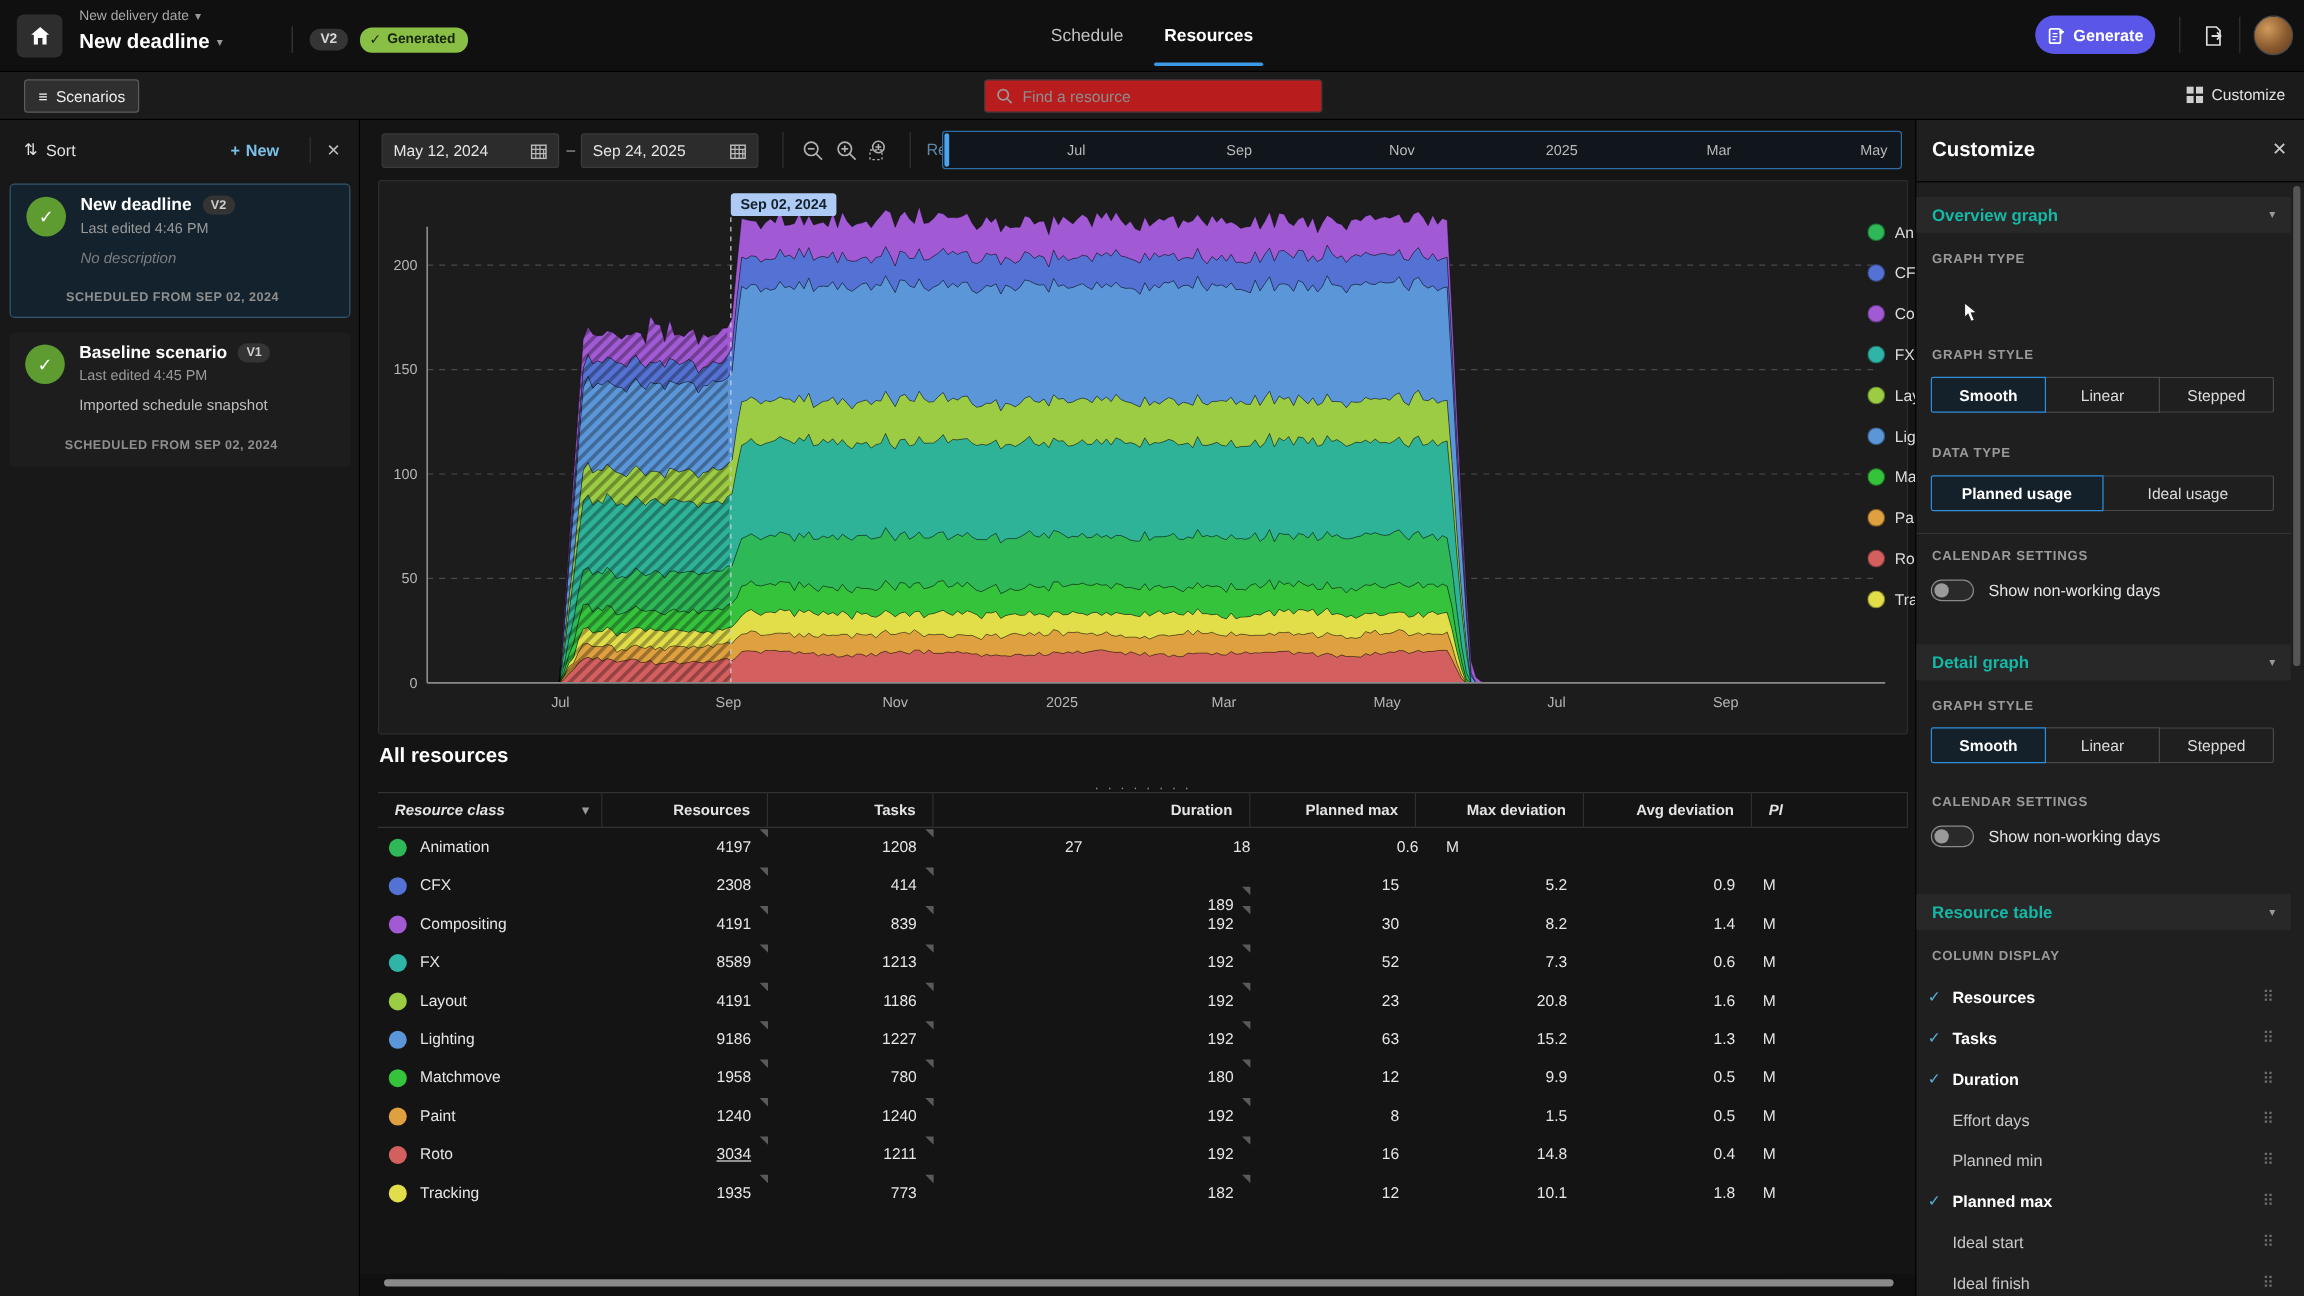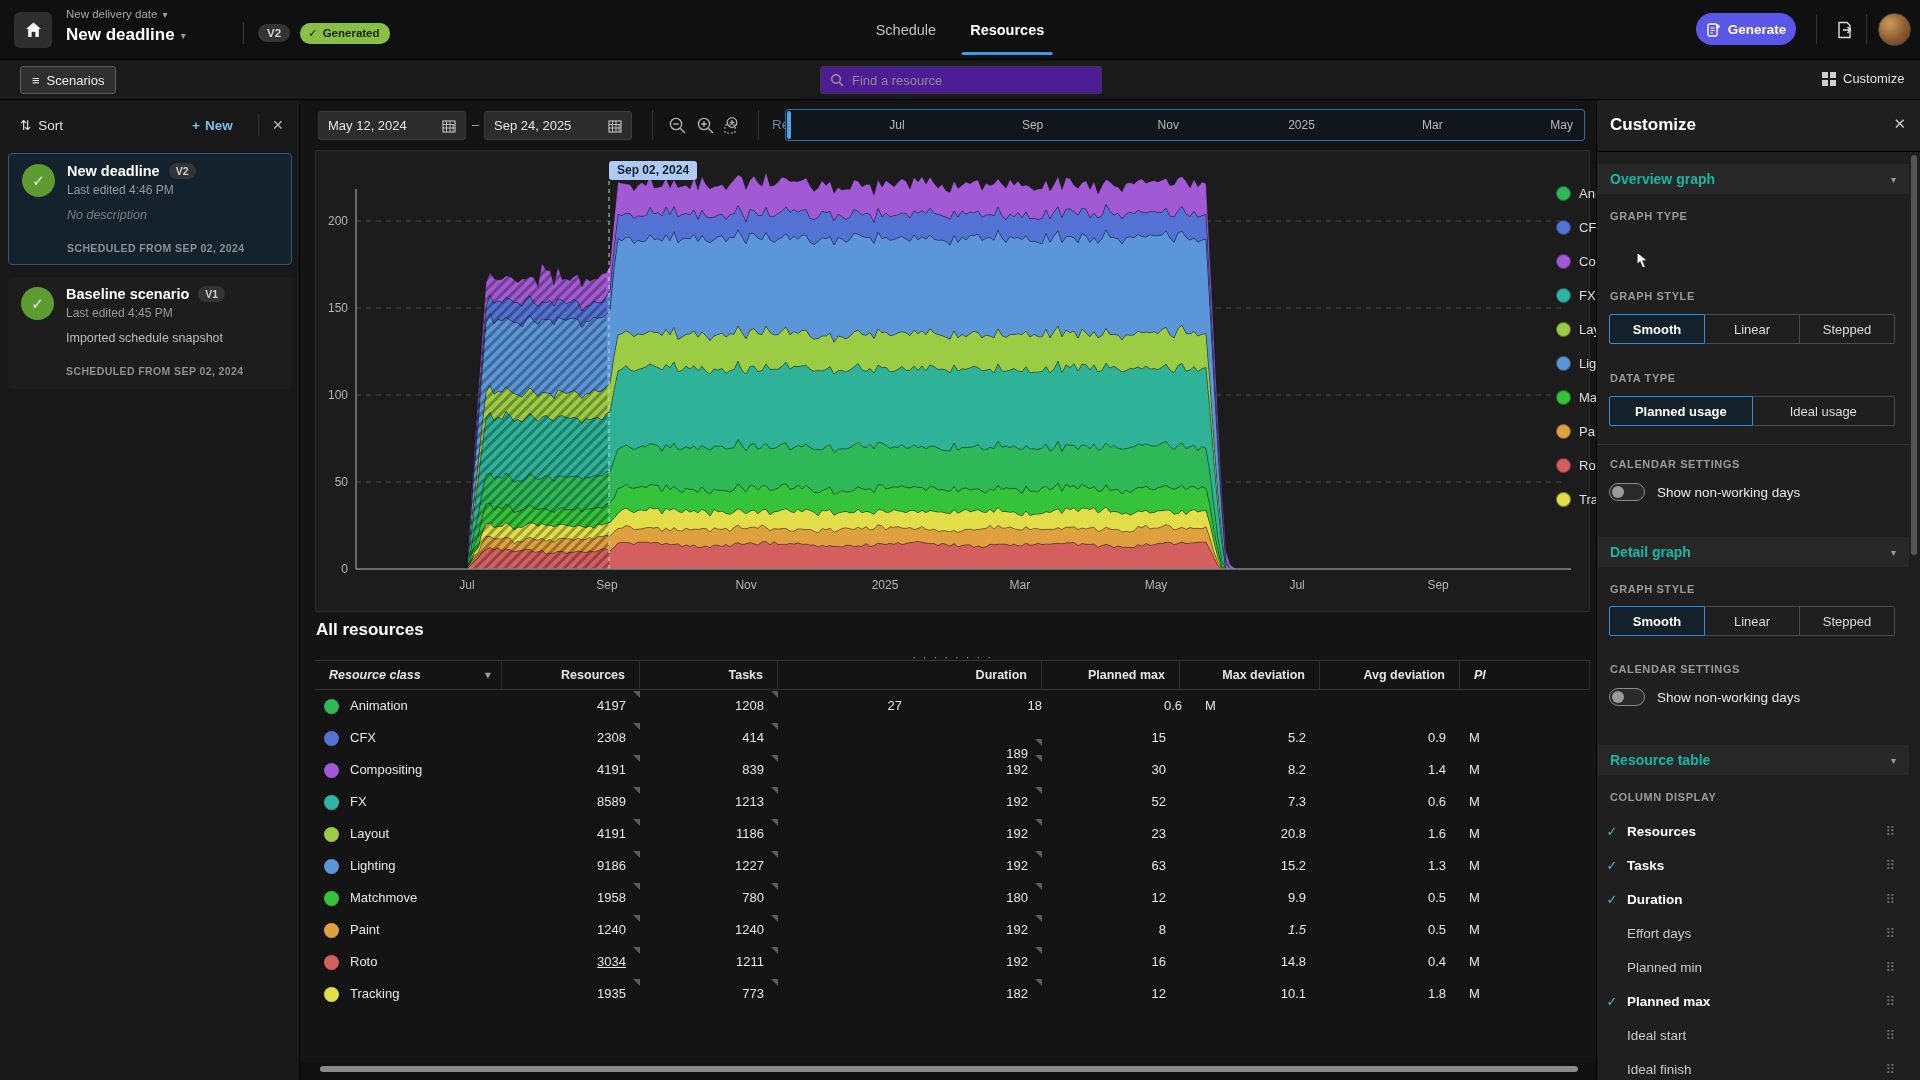--- a/index.html
+++ b/index.html
@@ -23,41 +23,41 @@
   .tab.active::after { content:""; position:absolute; left:-8px; right:-8px; bottom:5px; height:3px; background:#3b99e6; border-radius:2px; }
   .gen-btn { position:absolute; left:1696px; top:13px; width:100px; height:32px; background:#5a57e8; border:none; border-radius:16px; color:#fff; font-size:13.5px; font-weight:bold; display:flex; align-items:center; justify-content:center; gap:7px; cursor:pointer; font-family:inherit; }
   .top-div2 { position:absolute; left:1816px; top:14px; width:1px; height:30px; background:#333; }
   .export-btn { position:absolute; left:1830px; top:16px; width:30px; height:28px; display:flex; align-items:center; justify-content:center; cursor:pointer; }
   .top-div3 { position:absolute; left:1866px; top:14px; width:1px; height:30px; background:#333; }
   .avatar { position:absolute; left:1878px; top:13px; width:33px; height:33px; border-radius:50%; background:radial-gradient(circle at 35% 32%, #d09a5a, #8a5a30 55%, #5e3a1c); border:1px solid #4a4a4a; cursor:pointer; }
 
   
   .subheader { position:absolute; left:0; top:60px; width:1920px; height:40px; background:#1b1b1b; border-bottom:1px solid #000; }
   .scenarios-btn { position:absolute; left:20px; top:6px; height:28px; background:#2f2f2f; border:1px solid #5c5c5c; border-radius:3px; color:#ececec; font-size:13px; display:flex; align-items:center; gap:7px; padding:0 11px; cursor:pointer; font-family:inherit; }
-  .search-box { position:absolute; left:820px; top:6px; width:282px; height:28px; background:#4c1d95; border:1px solid #3a3a3a; border-radius:3px; display:flex; align-items:center; gap:8px; padding:0 9px; }
+  .search-box { position:absolute; left:820px; top:6px; width:282px; height:28px; background:#b91c1c; border:1px solid #3a3a3a; border-radius:3px; display:flex; align-items:center; gap:8px; padding:0 9px; }
   .search-box input { background:transparent; border:none; outline:none; color:#ddd; font-size:13px; width:230px; font-family:inherit; }
   .search-box input::placeholder { color:#8d8d8d; }
   .customize-launch { position:absolute; left:1822px; top:11px; display:flex; align-items:center; gap:7px; font-size:13px; color:#e2e2e2; cursor:pointer; }
 
   
   .sidebar { position:absolute; left:0; top:100px; width:300px; height:980px; background:#181818; border-right:1px solid #000; }
   .sort-row { position:absolute; left:0; top:10px; width:300px; height:30px; display:flex; align-items:center; }
   .sort-lbl { margin-left:20px; font-size:13.5px; color:#e0e0e0; display:flex; gap:7px; align-items:center; cursor:pointer; }
   .new-btn { position:absolute; left:192px; font-size:13.5px; color:#7cc0ea; display:flex; gap:5px; align-items:center; cursor:pointer; font-weight:bold; }
   .sort-div { position:absolute; left:258px; top:4px; width:1px; height:22px; background:#333; }
   .close-scen { position:absolute; left:272px; font-size:14px; color:#bbb; cursor:pointer; }
   .card { position:absolute; left:8px; width:284px; height:112px; border-radius:4px; background:#1d1d1d; cursor:pointer; }
   .card.selected { background:#13222c; border:1px solid #33576f; }
   .check-circle { position:absolute; left:13px; top:10px; width:33px; height:33px; border-radius:50%; background:#5e9c31; display:flex; align-items:center; justify-content:center; color:#fff; font-size:15px; font-weight:bold; }
   .card-title { position:absolute; left:58px; top:9px; font-size:14.5px; font-weight:bold; color:#fff; display:flex; gap:9px; align-items:center; }
   .ver-pill { background:#343434; color:#cfcfcf; font-size:10.5px; font-weight:bold; padding:2px 7px; border-radius:9px; }
   .card-edited { position:absolute; left:58px; top:29px; font-size:12px; color:#9a9a9a; }
   .card-desc { position:absolute; left:58px; top:54px; font-size:12.5px; color:#bdbdbd; }
   .card-desc.empty { font-style:italic; color:#7d7d7d; }
-  .card-sched { position:absolute; left:58px; top:88px; font-size:10.5px; letter-spacing:.4px; color:#8f8f8f; font-weight:bold; }
+  .card-sched { position:absolute; left:46px; top:88px; font-size:10.5px; letter-spacing:.4px; color:#8f8f8f; font-weight:bold; }
 
   
   .main { position:absolute; left:300px; top:100px; width:1620px; height:980px; }
   .toolbar { position:absolute; left:0; top:0; width:1620px; height:48px; }
   .date-field { position:absolute; top:11px; height:29px; width:148px; background:#2c2c2c; border:1px solid #3a3a3a; border-radius:3px; color:#e6e6e6; font-size:13px; display:flex; align-items:center; justify-content:space-between; padding:0 9px; cursor:pointer; }
   .range-dash { position:absolute; left:172px; top:17px; color:#aaa; font-size:13px; }
   .tool-sep { position:absolute; top:10px; width:1px; height:30px; background:#333; }
   .ztool { position:absolute; top:13px; width:26px; height:24px; display:flex; align-items:center; justify-content:center; cursor:pointer; opacity:.85; }
   .reset-lbl { position:absolute; left:440px; top:17px; font-size:13.5px; color:#5f87a8; cursor:pointer; }
   .minimap { position:absolute; left:485px; top:9px; width:800px; height:32px; background:#10161c; border:1px solid #2e6da4; border-radius:3px; cursor:pointer; }
@@ -462,21 +462,21 @@
           </div>
           <div class="tr">
             <div class="td left" style="width: 187px;">
               <span class="dot" style="background: rgb(223, 161, 63);"></span>
               <span>Paint</span>
             </div>
             <div class="td" style="width: 138px;"><span class="corner"></span><span>1240</span></div>
             <div class="td" style="width: 138px;"><span class="corner"></span><span>1240</span></div>
             <div class="td" style="width: 264px;"><span class="corner"></span><span>192</span></div>
             <div class="td" style="width: 138px;"><span>8</span></div>
-            <div class="td" style="width: 140px; font-style: italic;"><span>1.5</span></div>
+            <div class="td" style="width: 140px;"><span>1.5</span></div>
             <div class="td" style="width: 140px;"><span>0.5</span></div>
             <div class="td left" style="width: 130px;">
               <span>M</span>
             </div>
           </div>
           <div class="tr">
             <div class="td left" style="width: 187px;">
               <span class="dot" style="background: rgb(212, 95, 95);"></span>
               <span>Roto</span>
             </div>

